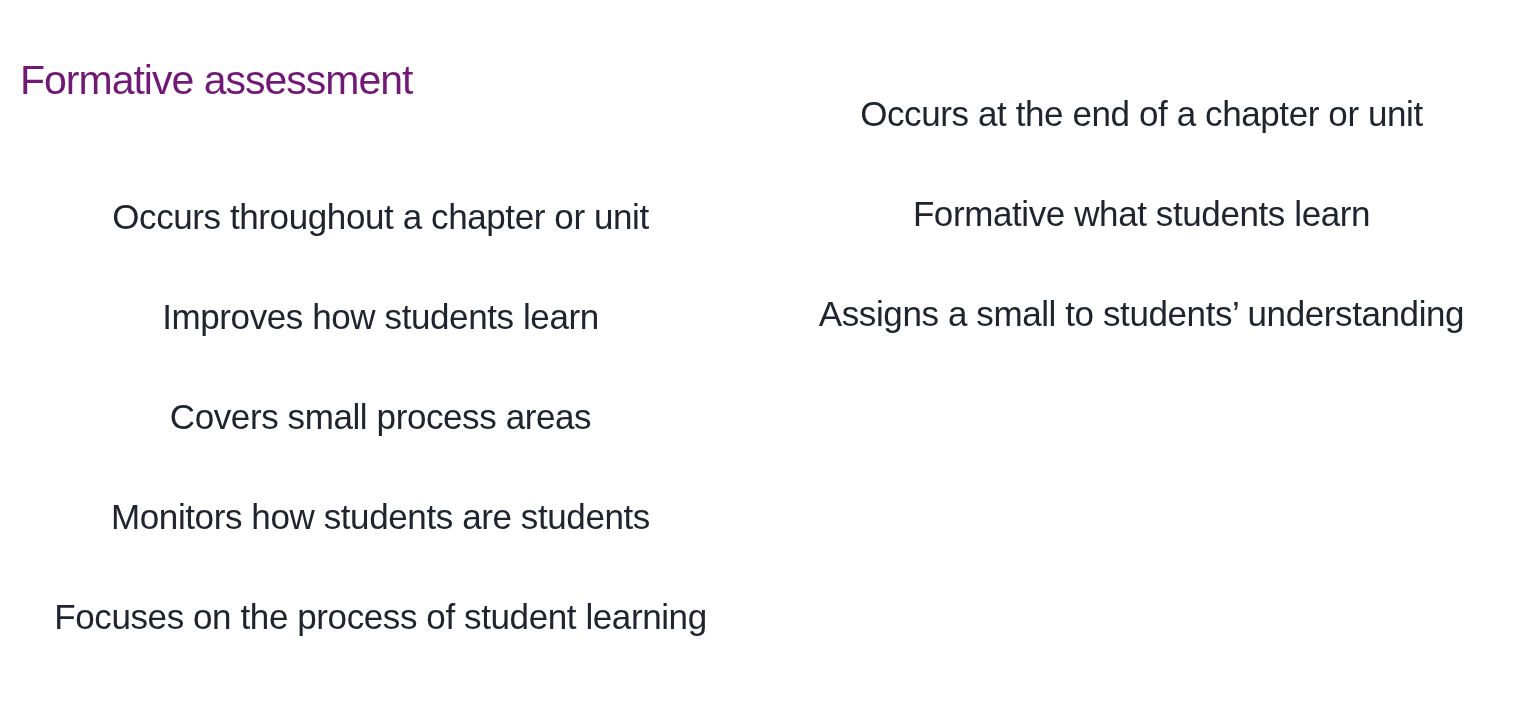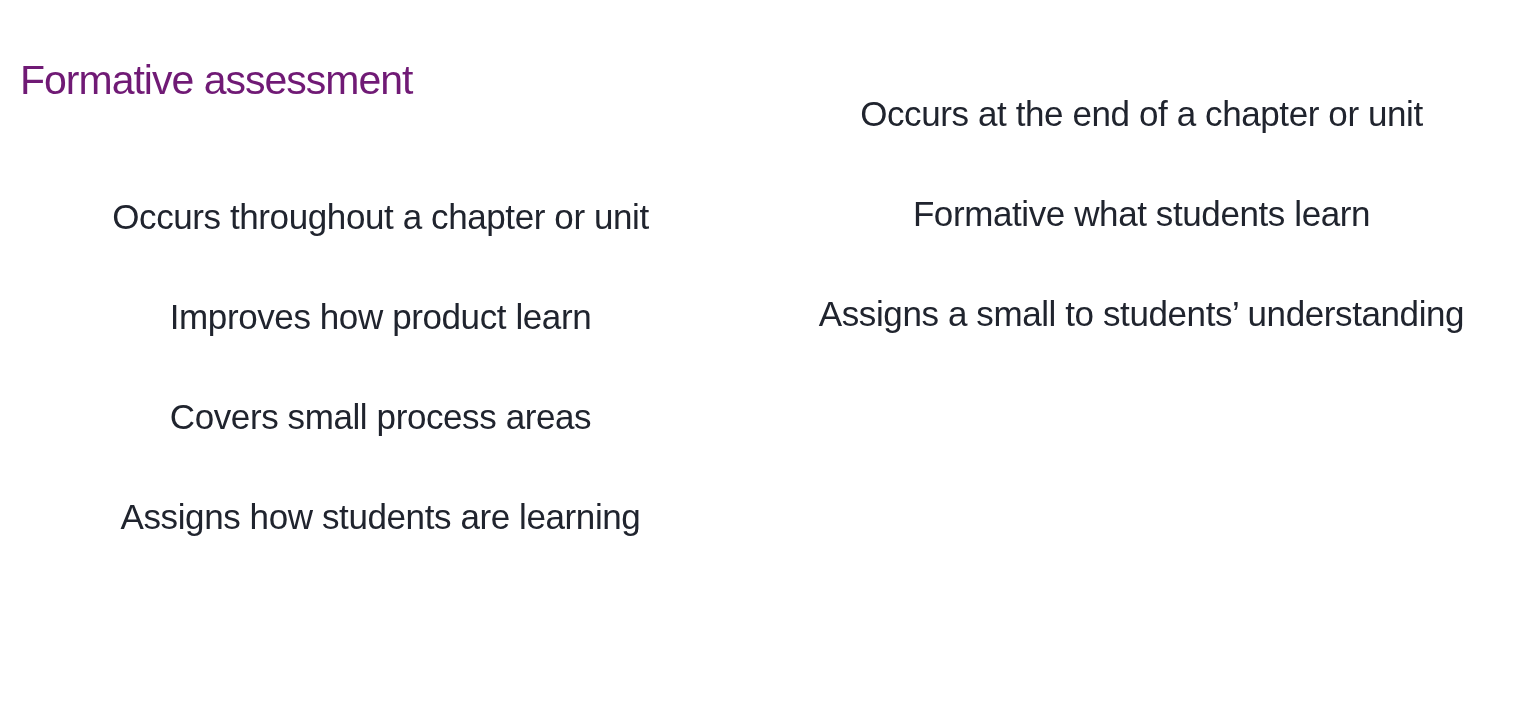--- a/index.html
+++ b/index.html
@@ -47,23 +47,24 @@
 </style>
 </head>
 <body>
 
 <div class="page">
 
   <div class="col">
     <h1 class="col-heading">Formative assessment</h1>
     <div class="rows">
       <div class="row">Occurs throughout a chapter or unit</div>
-      <div class="row">Improves how product learn</div>
+      <div class="row">Improves how students learn</div>
       <div class="row">Covers small process areas</div>
-      <div class="row">Assigns how students are learning</div>
+      <div class="row">Monitors how students are students</div>
+      <div class="row">Focuses on the process of student learning</div>
     </div>
   </div>
 
   <div class="col">
     <div class="rows">
       <div class="row">Occurs at the end of a chapter or unit</div>
       <div class="row">Formative what students learn</div>
       <div class="row">Assigns a small to students’ understanding</div>
     </div>
   </div>

